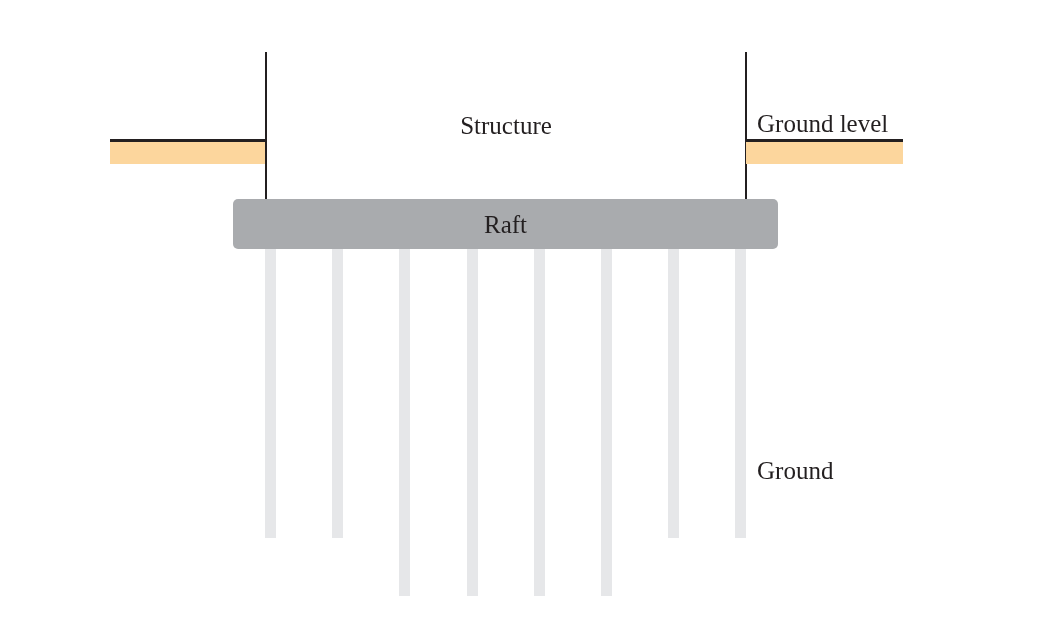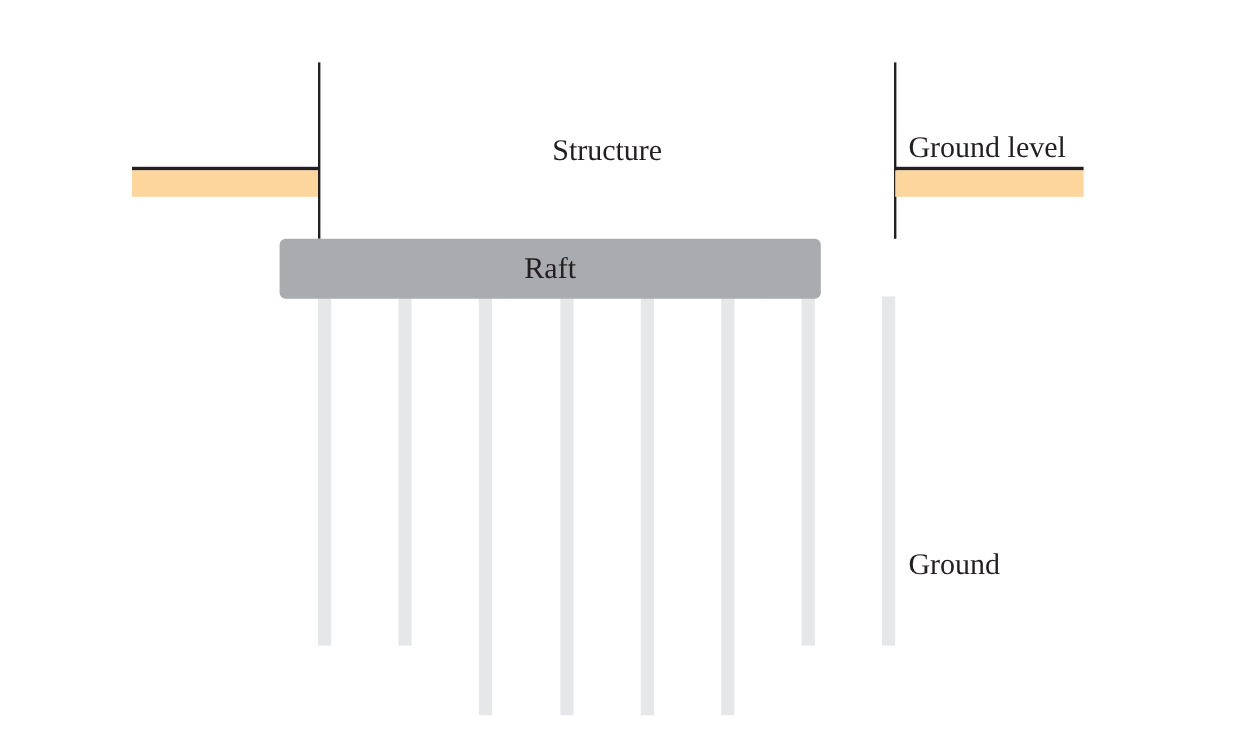--- a/index.html
+++ b/index.html
@@ -55,21 +55,21 @@
     top: 142px;
     height: 22px;
     background: var(--soil, #fcd69d);
   }
   .soil-left  { left: 110px; width: 155px; }
   .soil-right { left: 746px; width: 157px; }
   .raft {
     position: absolute;
     left: 233px;
     top: 199px;
-    width: 451px;
+    width: 545px;
     height: 50px;
     background: var(--raft, #a9abae);
     border-radius: 5px;
     display: flex;
     align-items: center;
     justify-content: center;
     z-index: 3;
   }
   .raft-label {
     position: static;

